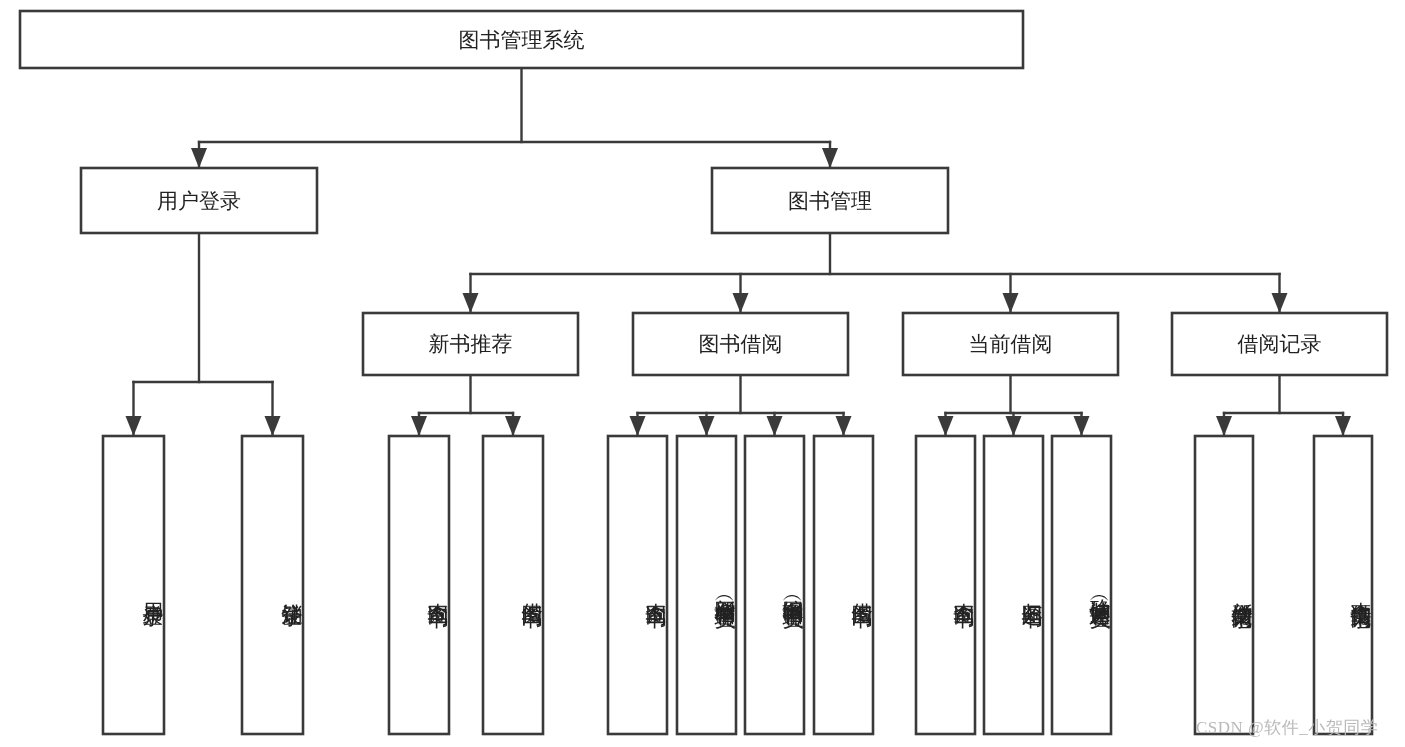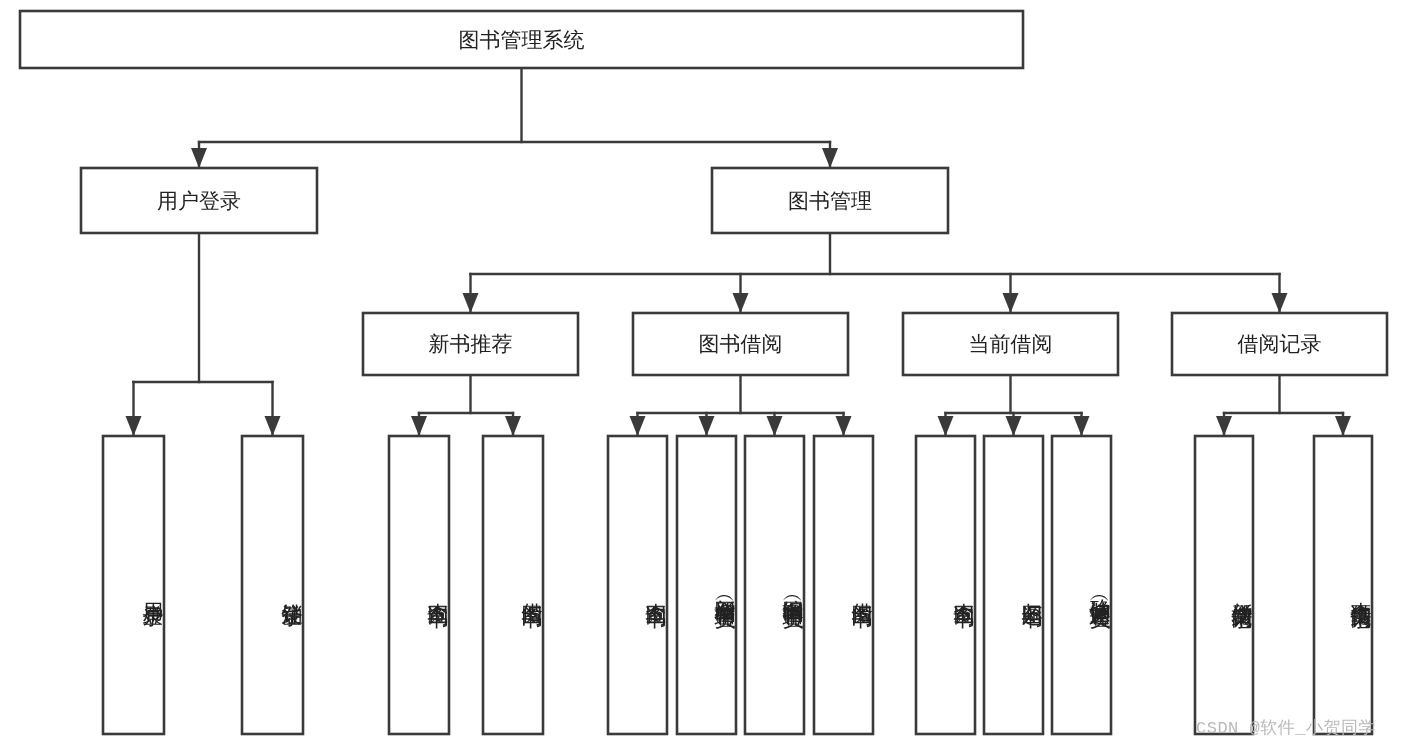--- a/index.html
+++ b/index.html
@@ -59,21 +59,21 @@
     letter-spacing: 1.5px;
     text-align: center;
     display: flex;
     align-items: flex-start;
     justify-content: center;
     pointer-events: none;
     white-space: nowrap;
   }
   .watermark {
     position: absolute;
-    font-family: Liberation Mono, monospace;
+    font-family: Liberation Serif, serif;
     font-size: 17px;
     color: #b9b9b9;
     white-space: nowrap;
     letter-spacing: 0.5px;
   }
 </style>
 </head>
 <body>
 
 <div id="canvas">

